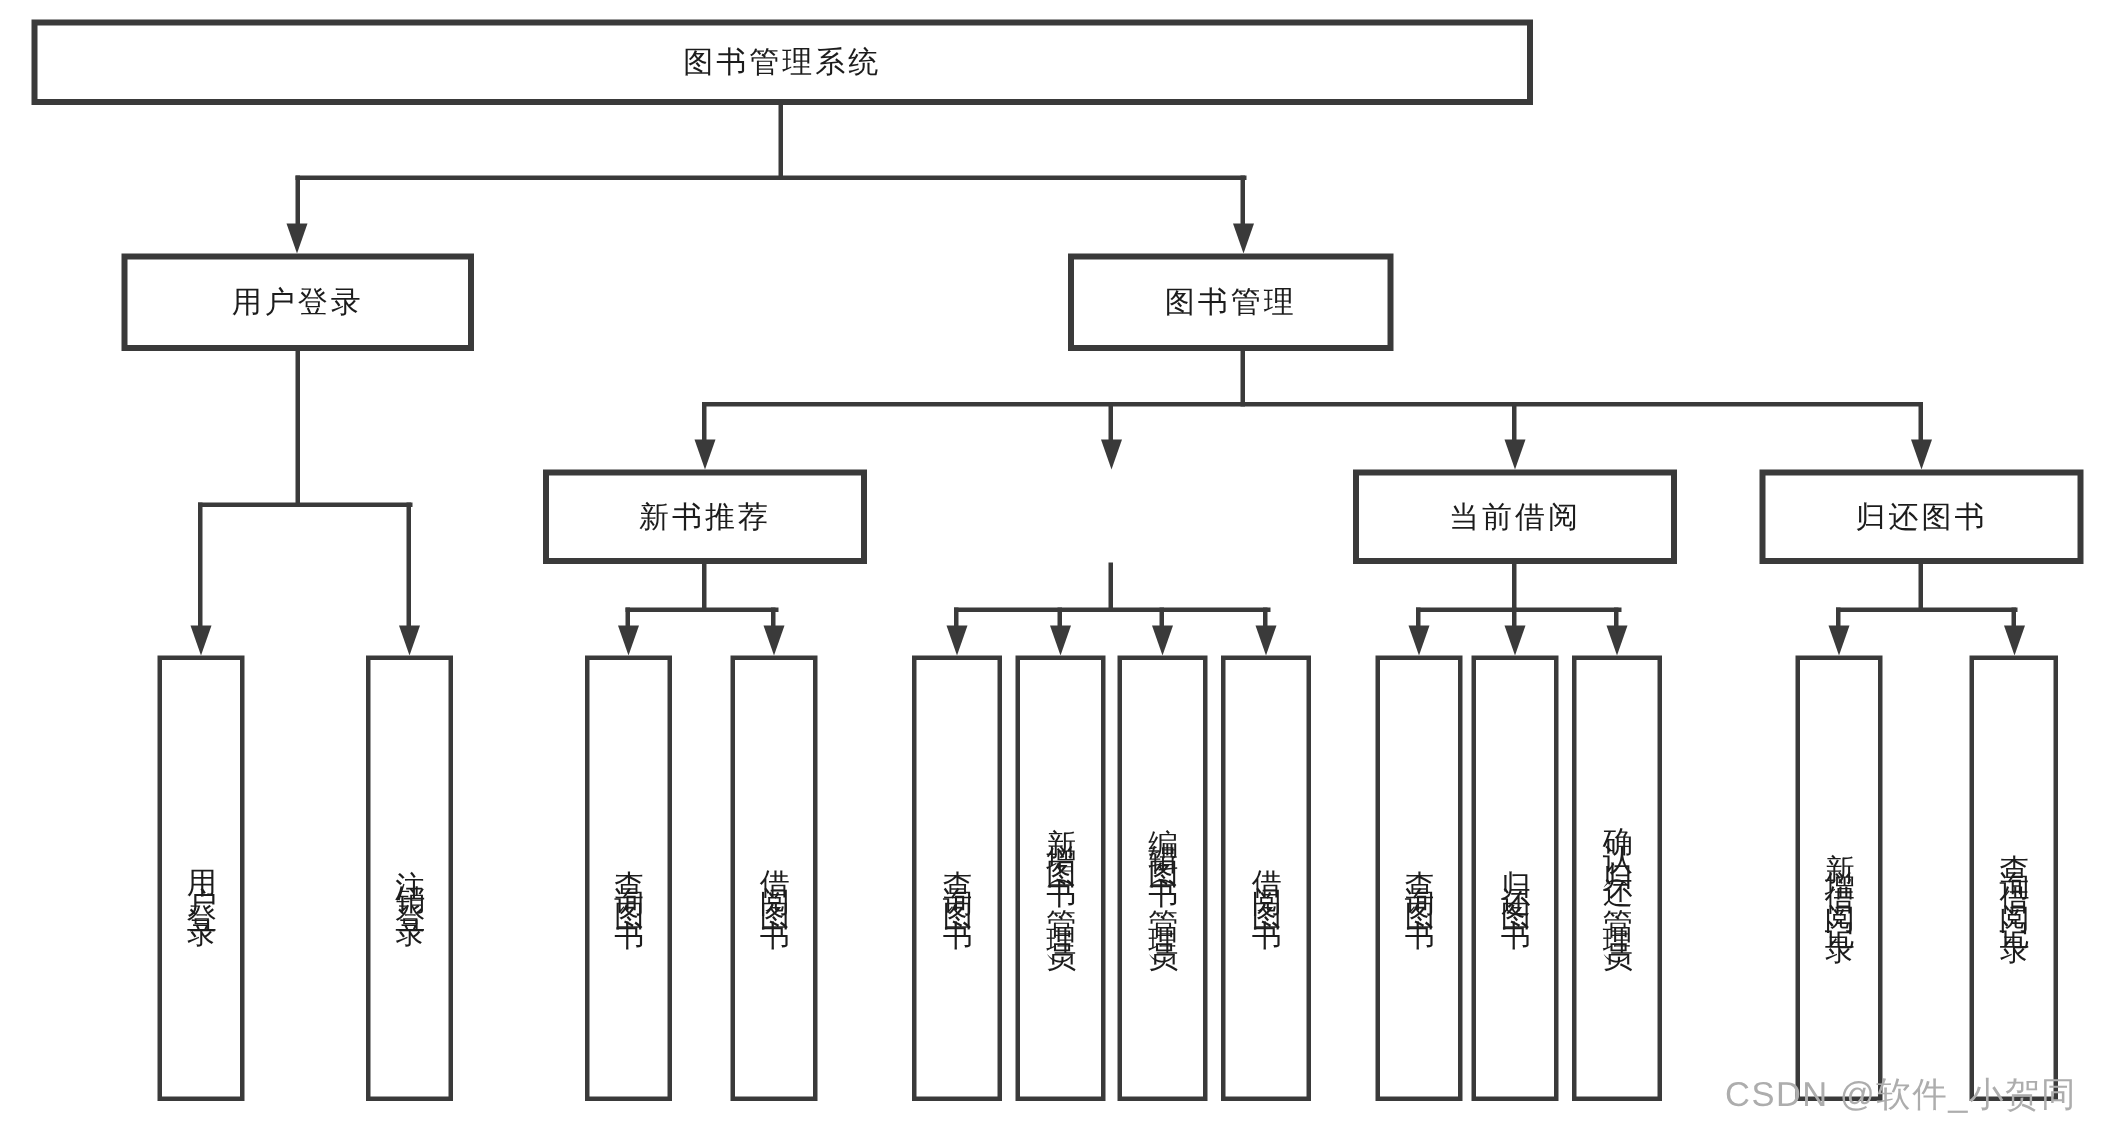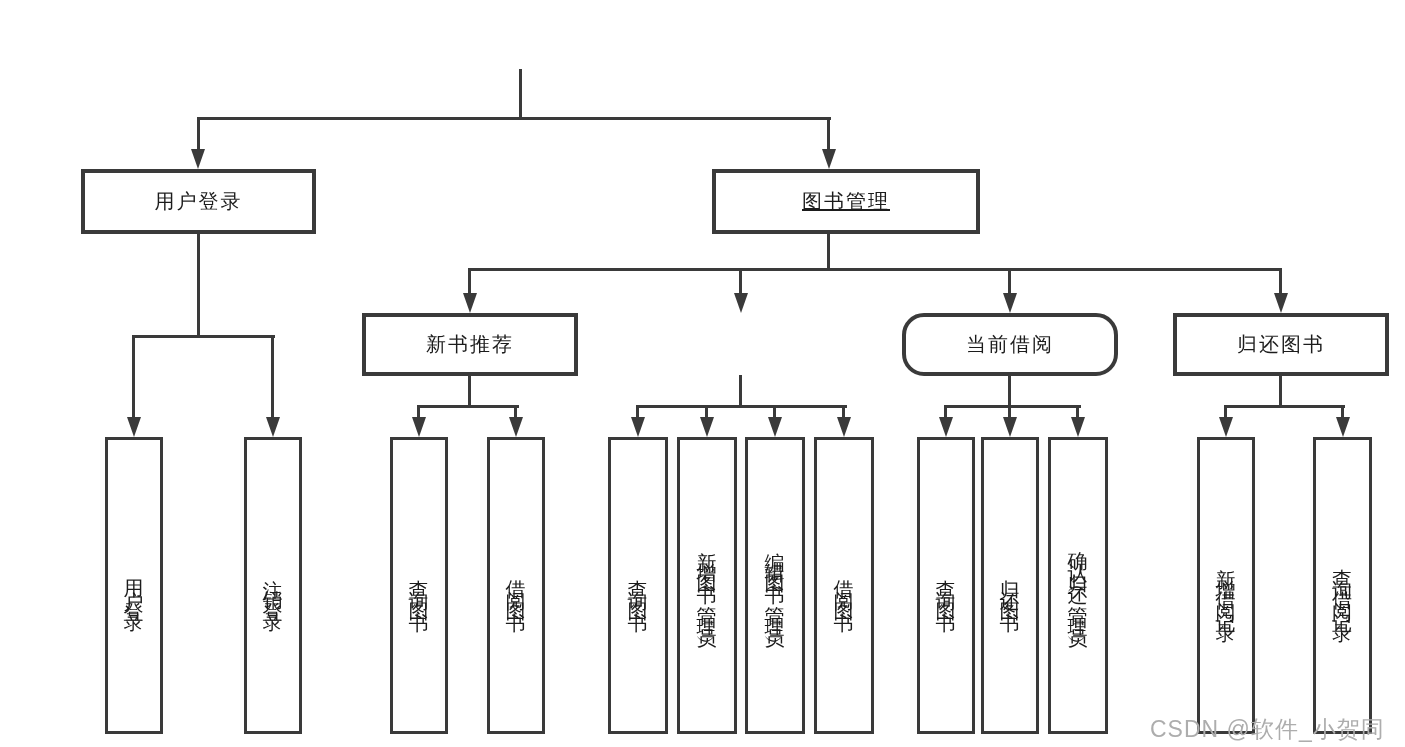--- a/index.html
+++ b/index.html
@@ -123,26 +123,27 @@
   <div class="vl" style="left:1076px; top:405px; height:14px;"></div>
   <div class="ah" style="left:1071px; top:417px;"></div>
 
   <div class="vl" style="left:1279px; top:375px; height:32px;"></div>
   <div class="hl" style="left:1224px; top:405px; width:121px;"></div>
   <div class="vl" style="left:1224px; top:405px; height:14px;"></div>
   <div class="ah" style="left:1219px; top:417px;"></div>
   <div class="vl" style="left:1341px; top:405px; height:14px;"></div>
   <div class="ah" style="left:1336px; top:417px;"></div>
 
+  <div class="box" style="left:21px; top:13px; width:1001px; height:57px;">图书管理系统</div>
 
   <div class="box" style="left:81px; top:169px; width:235px; height:65px;">用户登录</div>
-  <div class="box" style="left:712px; top:169px; width:268px; height:65px;text-decoration:underline;">图书管理</div>
+  <div class="box" style="left:712px; top:169px; width:217px; height:65px;">图书管理</div>
 
   <div class="box" style="left:362px; top:313px; width:216px; height:63px;">新书推荐</div>
-  <div class="box" style="left:902px; top:313px; width:216px; height:63px;border-radius:22px;">当前借阅</div>
+  <div class="box" style="left:902px; top:313px; width:216px; height:63px;">当前借阅</div>
   <div class="box" style="left:1173px; top:313px; width:216px; height:63px;">归还图书</div>
 
   <div class="box vbox" style="left:105px; top:437px; width:58px; height:297px;">用户登录</div>
   <div class="box vbox" style="left:244px; top:437px; width:58px; height:297px;">注销登录</div>
 
   <div class="box vbox" style="left:390px; top:437px; width:58px; height:297px;">查询图书</div>
   <div class="box vbox" style="left:487px; top:437px; width:58px; height:297px;">借阅图书</div>
 
   <div class="box vbox" style="left:608px; top:437px; width:60px; height:297px;">查询图书</div>
   <div class="box vbox" style="left:677px; top:437px; width:60px; height:297px;">新增图书（管理员）</div>

